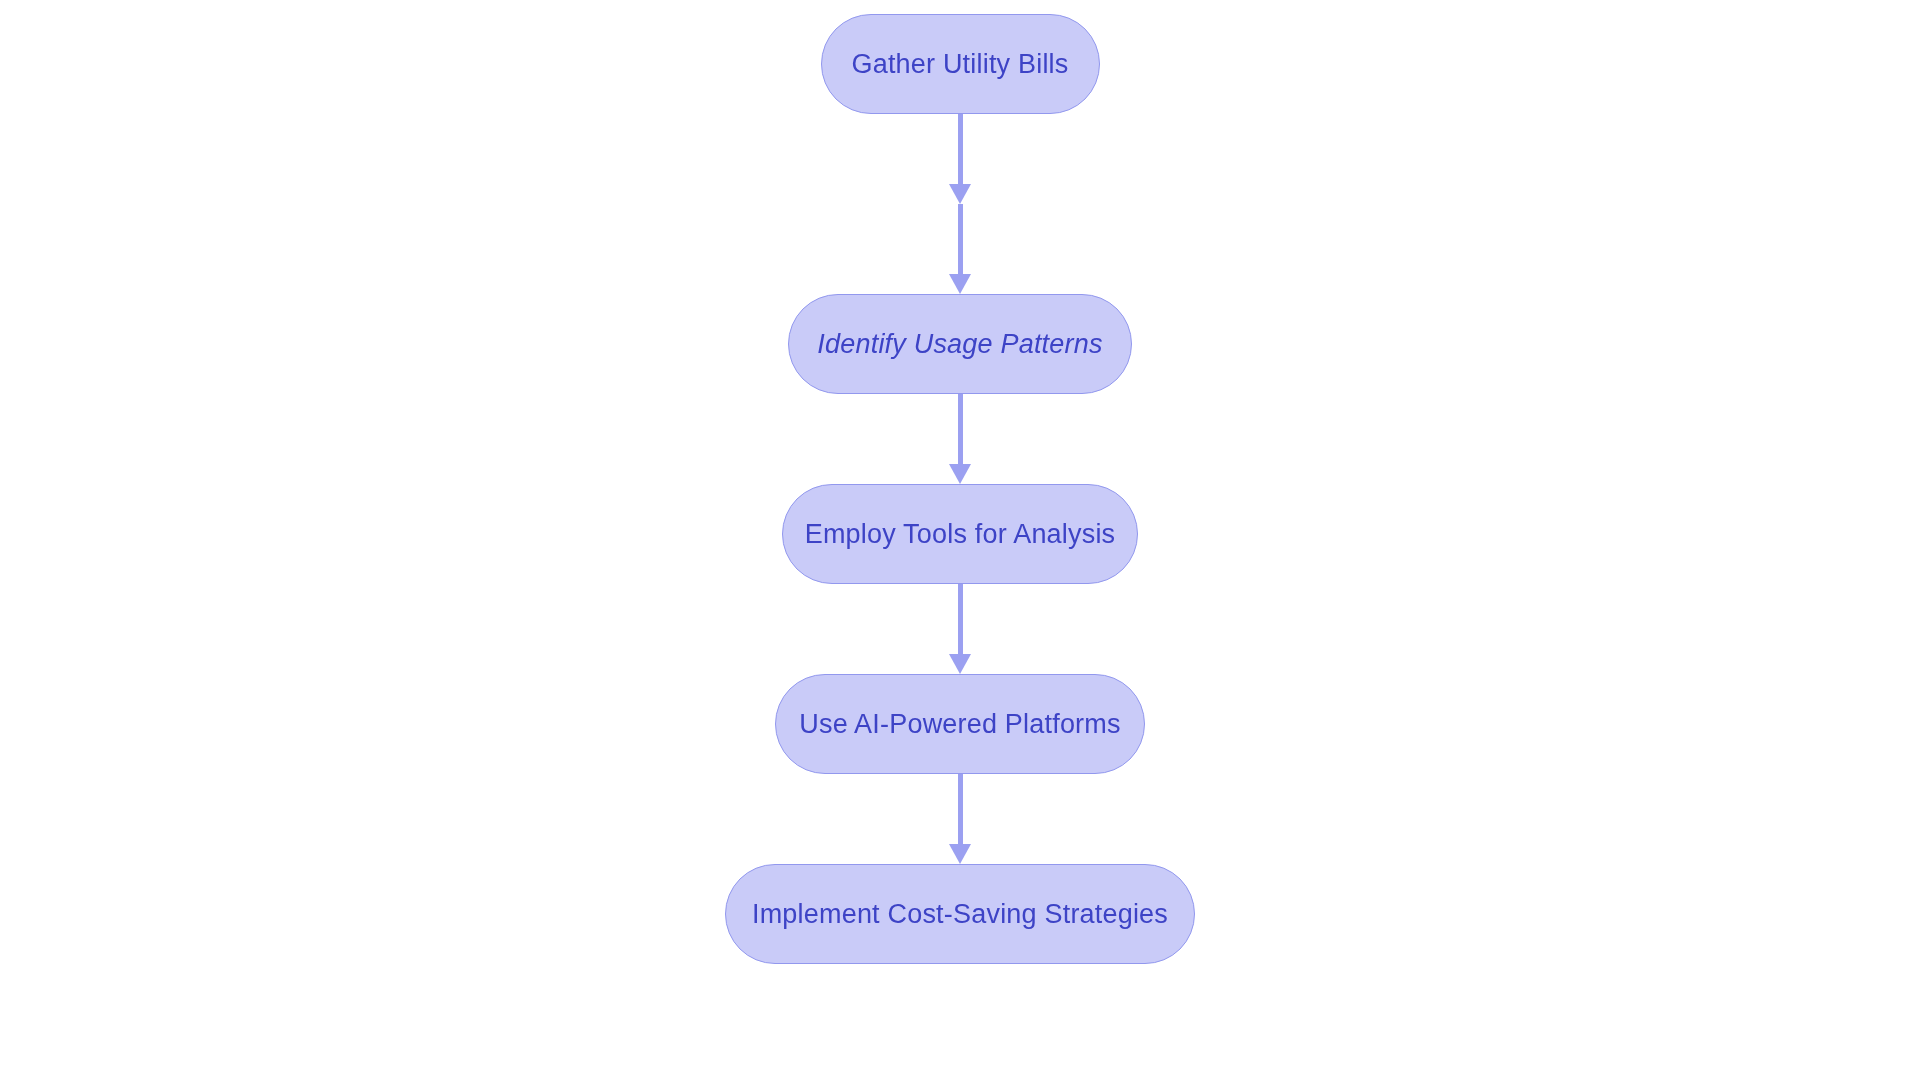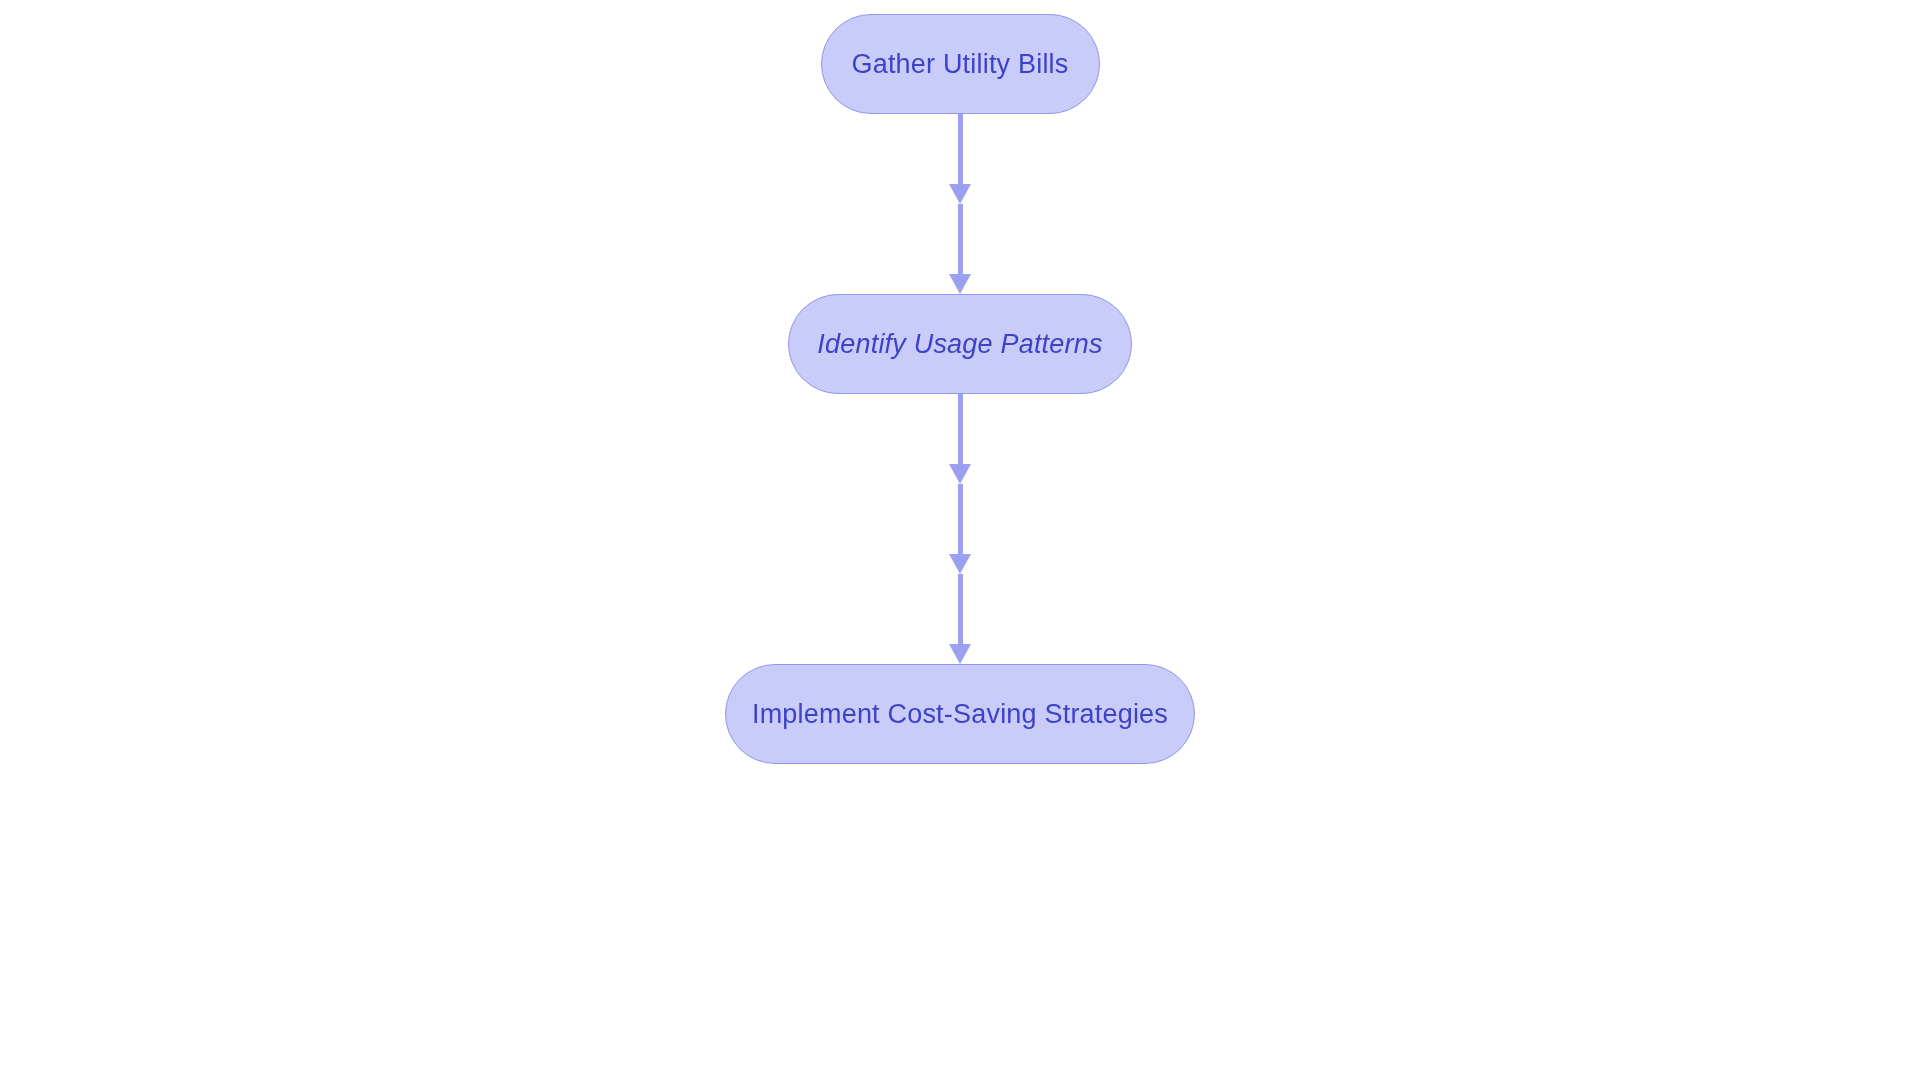--- a/index.html
+++ b/index.html
@@ -90,26 +90,32 @@
 
     <div class="flow-node node-3">
       <span>Identify Usage Patterns</span>
     </div>
 
     <div class="connector">
       <div class="line"></div>
       <div class="arrowhead"></div>
     </div>
 
+    <div class="flow-node node-4">
+      <span>Employ Tools for Analysis</span>
+    </div>
 
     <div class="connector">
       <div class="line"></div>
       <div class="arrowhead"></div>
     </div>
 
+    <div class="flow-node node-5">
+      <span>Use AI-Powered Platforms</span>
+    </div>
 
     <div class="connector">
       <div class="line"></div>
       <div class="arrowhead"></div>
     </div>
 
     <div class="flow-node node-6">
       <span>Implement Cost-Saving Strategies</span>
     </div>
 

